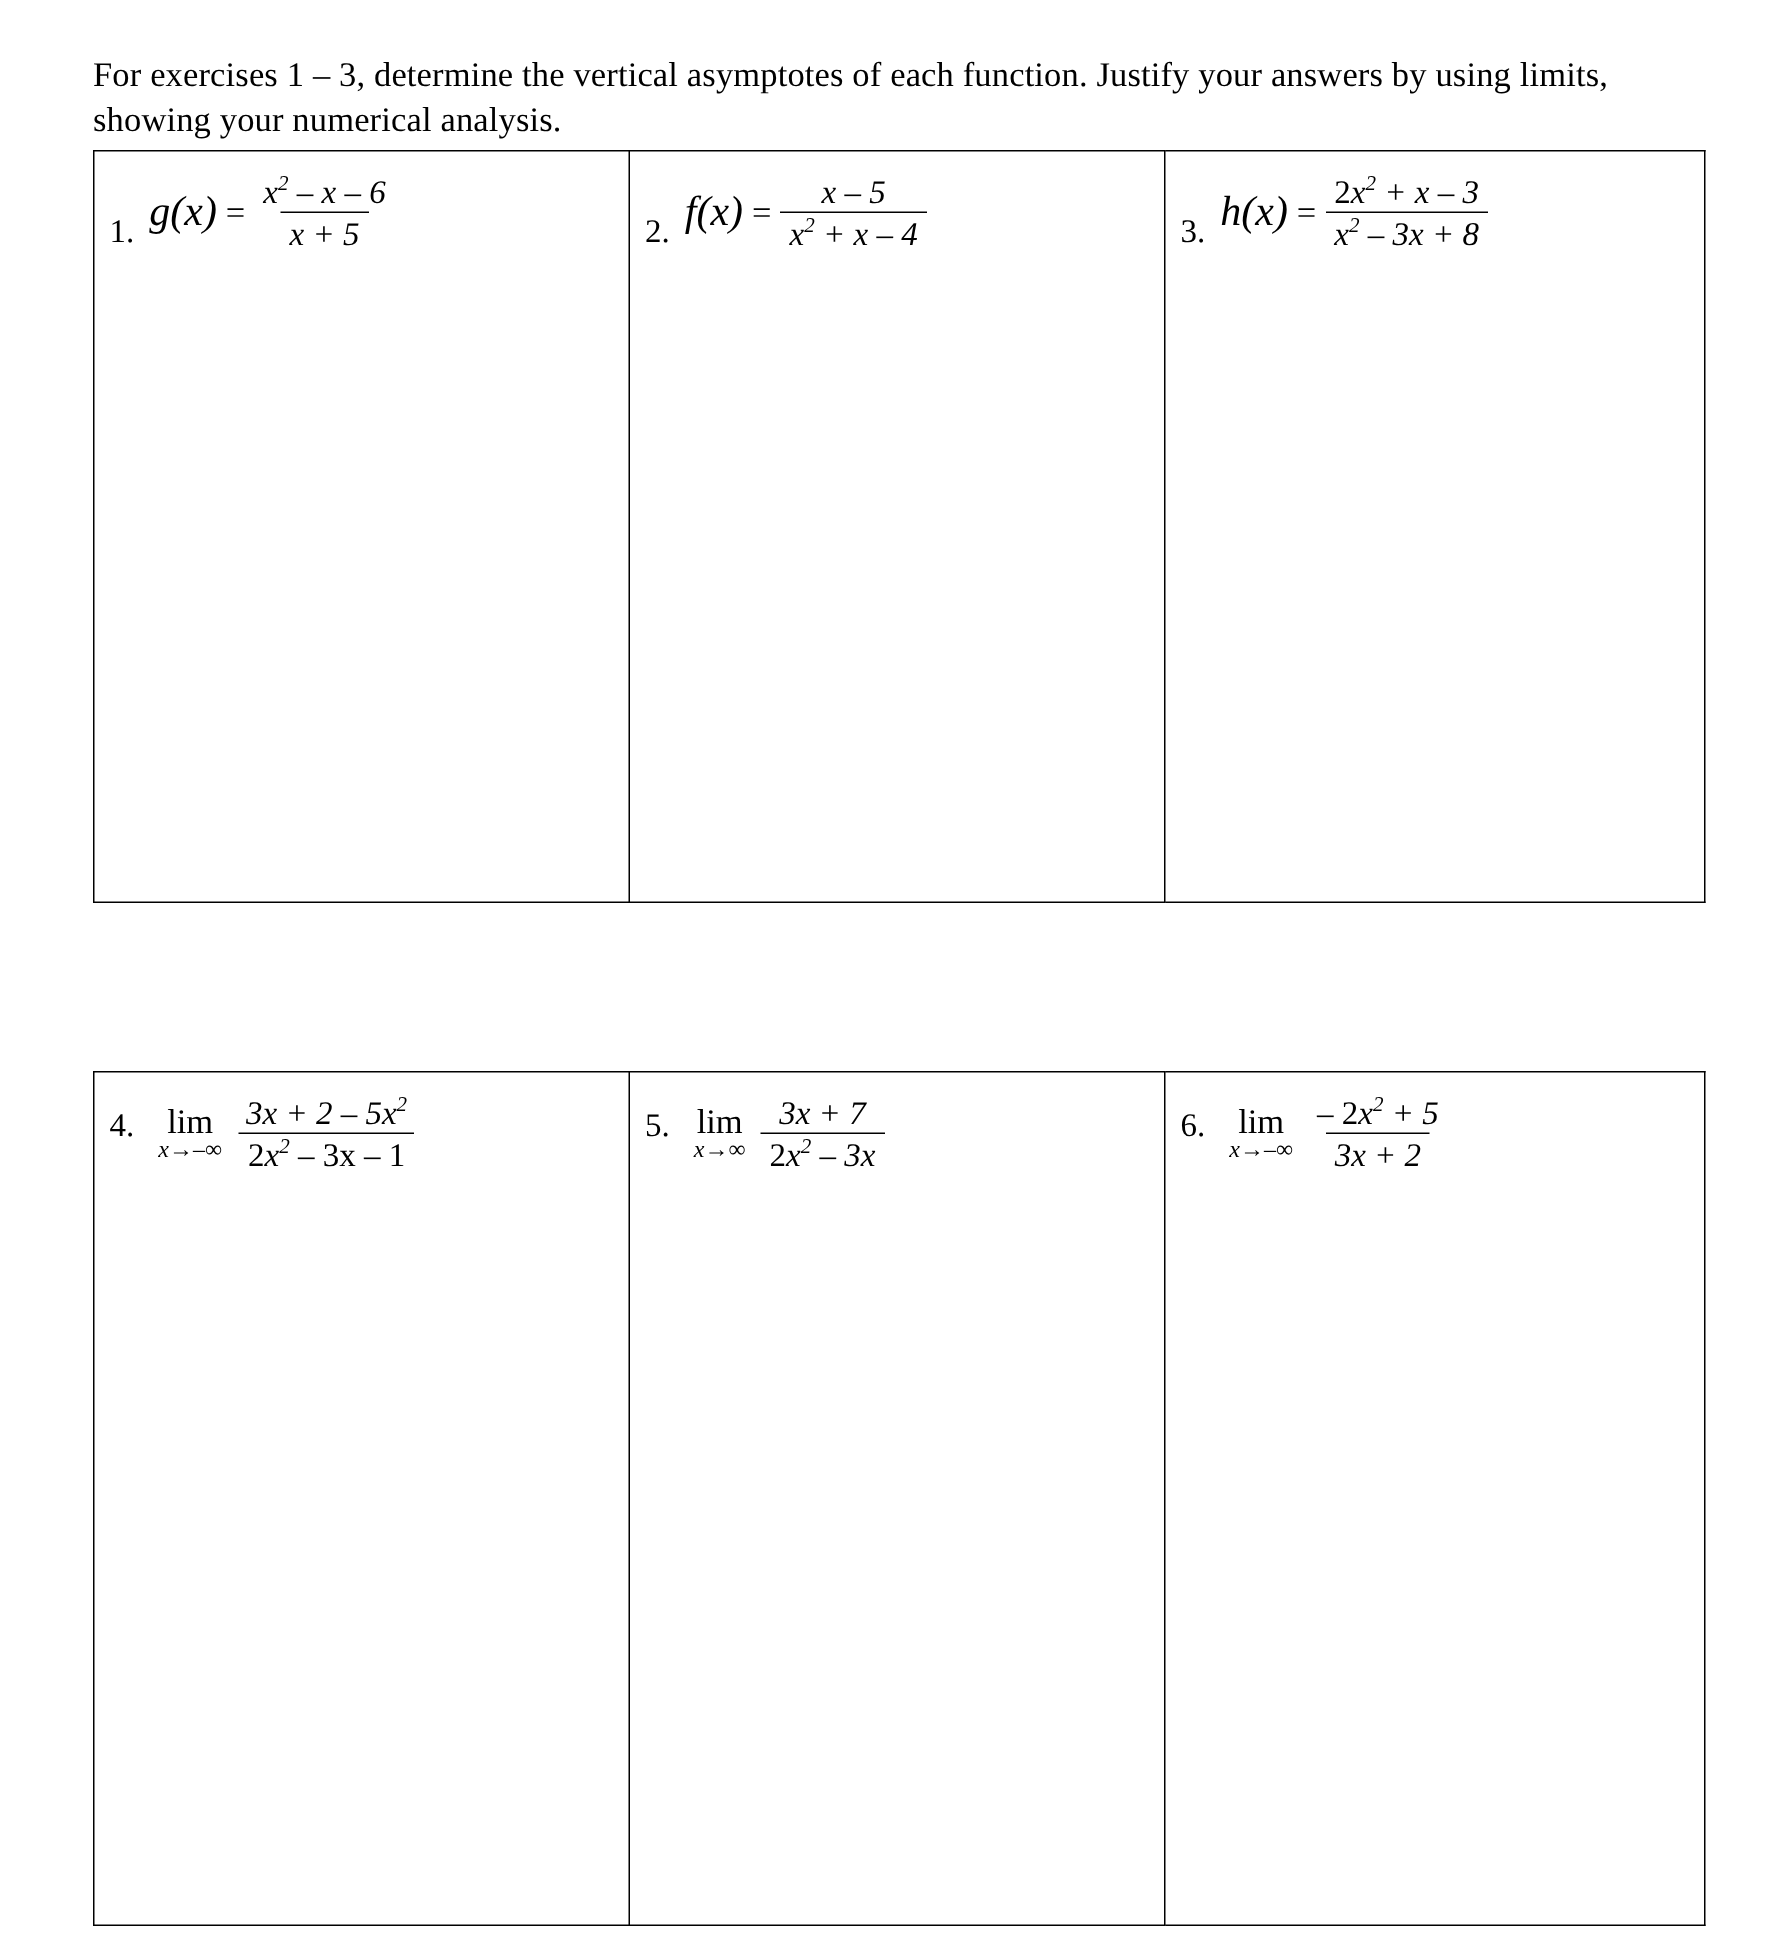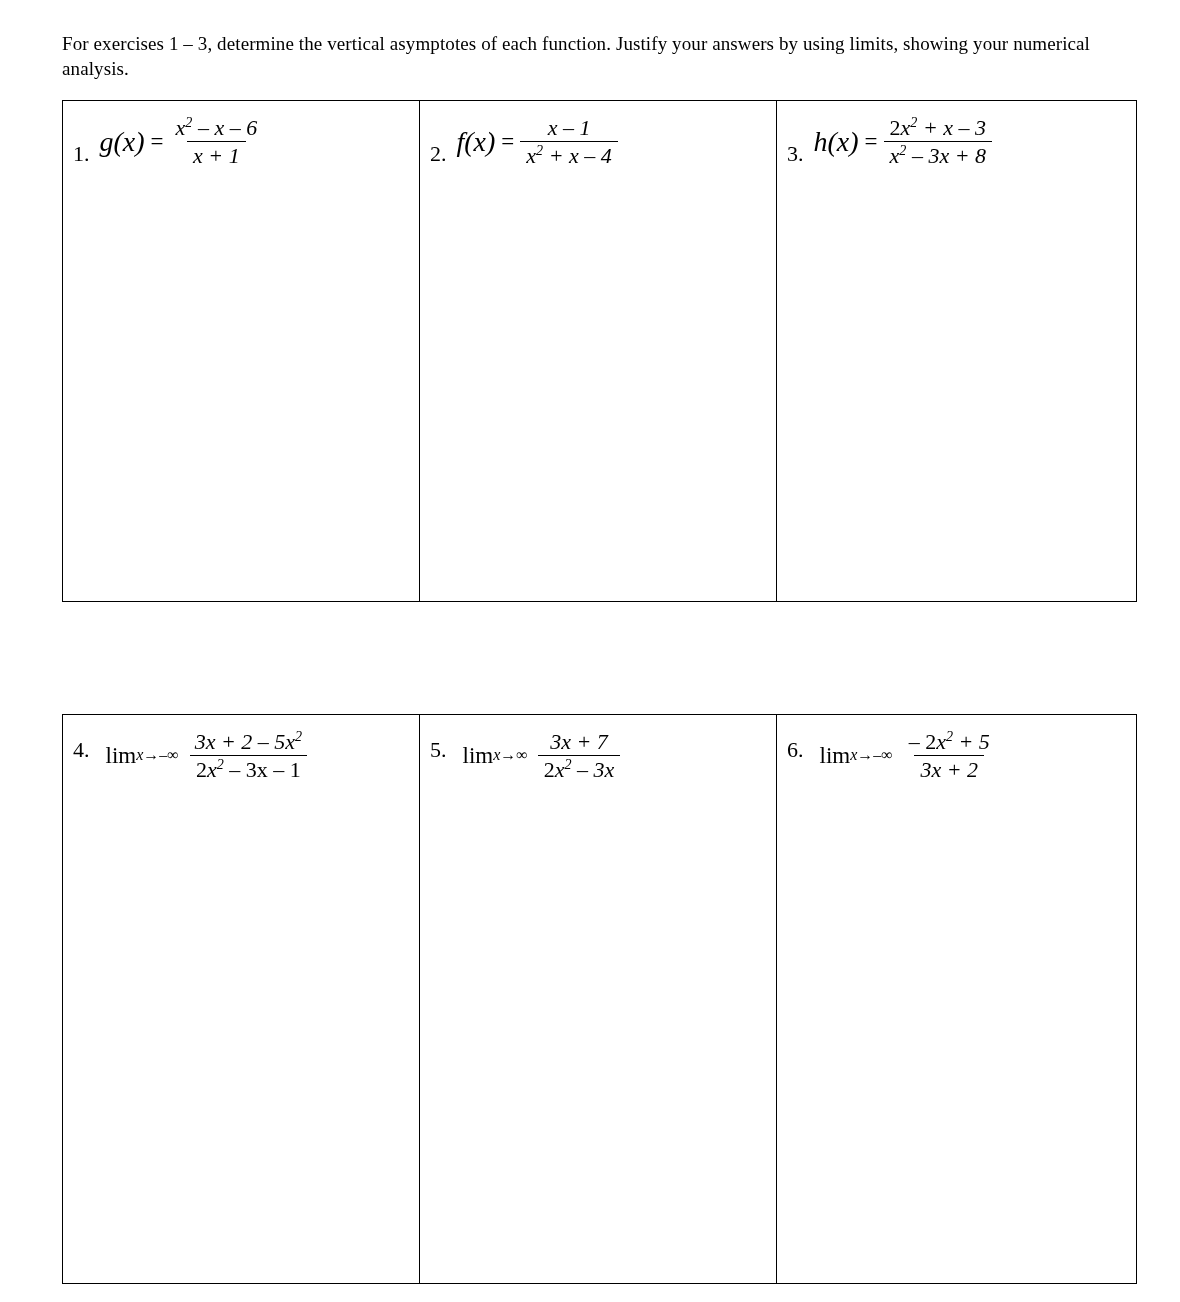--- a/index.html
+++ b/index.html
@@ -22,21 +22,21 @@
     width: 1180px;
     height: 1302px;
     box-sizing: border-box;
   }
 
   
   .instructions {
     position: absolute;
     left: 62px;
     width: 1072px;
-    font-size: 19px;
+    font-size: 23px;
     line-height: 1.32;
     text-align: left;
     letter-spacing: 0.1px;
   }
   #instr-1 { top: 12px; }
   #instr-2 { top: 632px; }
 
   
   .worksheet-table {
     position: absolute;
@@ -120,21 +120,21 @@
   sup.exp {
     font-size: 0.64em;
     vertical-align: super;
     font-style: italic;
     line-height: 0;
   }
 
   
   .limop {
     display: inline-flex;
-    flex-direction: row;
+    flex-direction: column;
     align-items: center;
     margin-right: 10px;
     line-height: 1.05;
     text-align: center;
   }
   .limop .lim-word {
     font-size: 23px;
     font-style: normal;
   }
   .limop .lim-sub {
@@ -165,36 +165,36 @@
 
         <td class="c1">
           <div class="cell-inner">
             <div class="expr">
               <span class="idx">1.</span>
               <span class="expr-body">
                 <span class="lhs">g(x)</span>
                 <span class="eq">=</span>
                 <span class="frac">
                   <span class="num"><span class="mi">x</span><sup class="exp">2</sup><span class="mo" style="font-style:italic"> – x – 6</span></span>
-                  <span class="den" style="font-style:italic">x + 1</span>
+                  <span class="den" style="font-style:italic">x + 5</span>
                 </span>
               </span>
             </div>
           </div>
         </td>
 
         <td class="c2">
           <div class="cell-inner">
             <div class="expr">
               <span class="idx">2.</span>
               <span class="expr-body">
                 <span class="lhs">f(x)</span>
                 <span class="eq">=</span>
                 <span class="frac">
-                  <span class="num" style="font-style:italic">x – 1</span>
+                  <span class="num" style="font-style:italic">x – 5</span>
                   <span class="den"><span class="mi">x</span><sup class="exp">2</sup><span class="mo" style="font-style:italic"> + x – 4</span></span>
                 </span>
               </span>
             </div>
           </div>
         </td>
 
         <td class="c3">
           <div class="cell-inner">
             <div class="expr">

